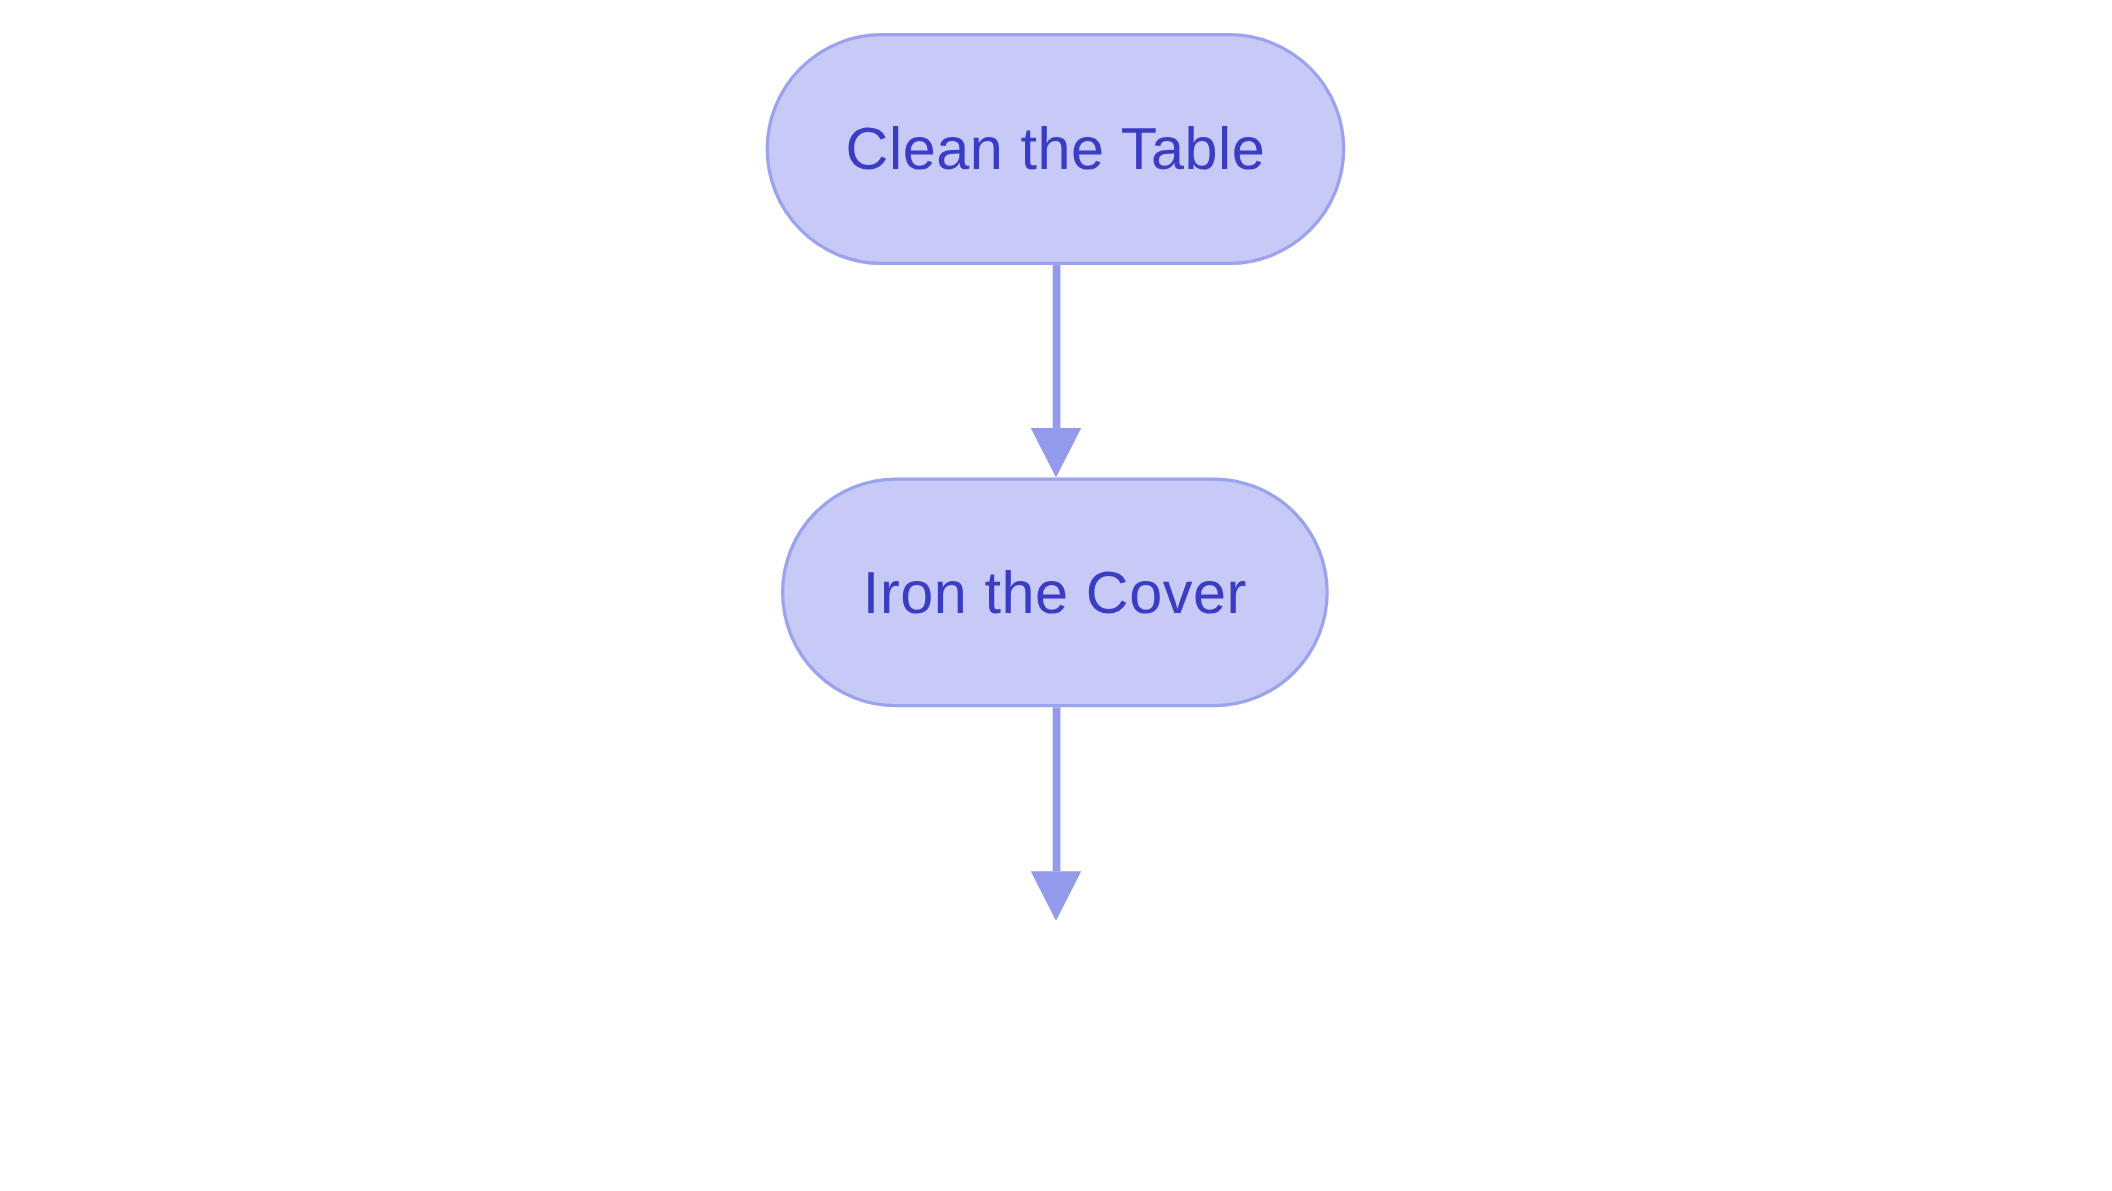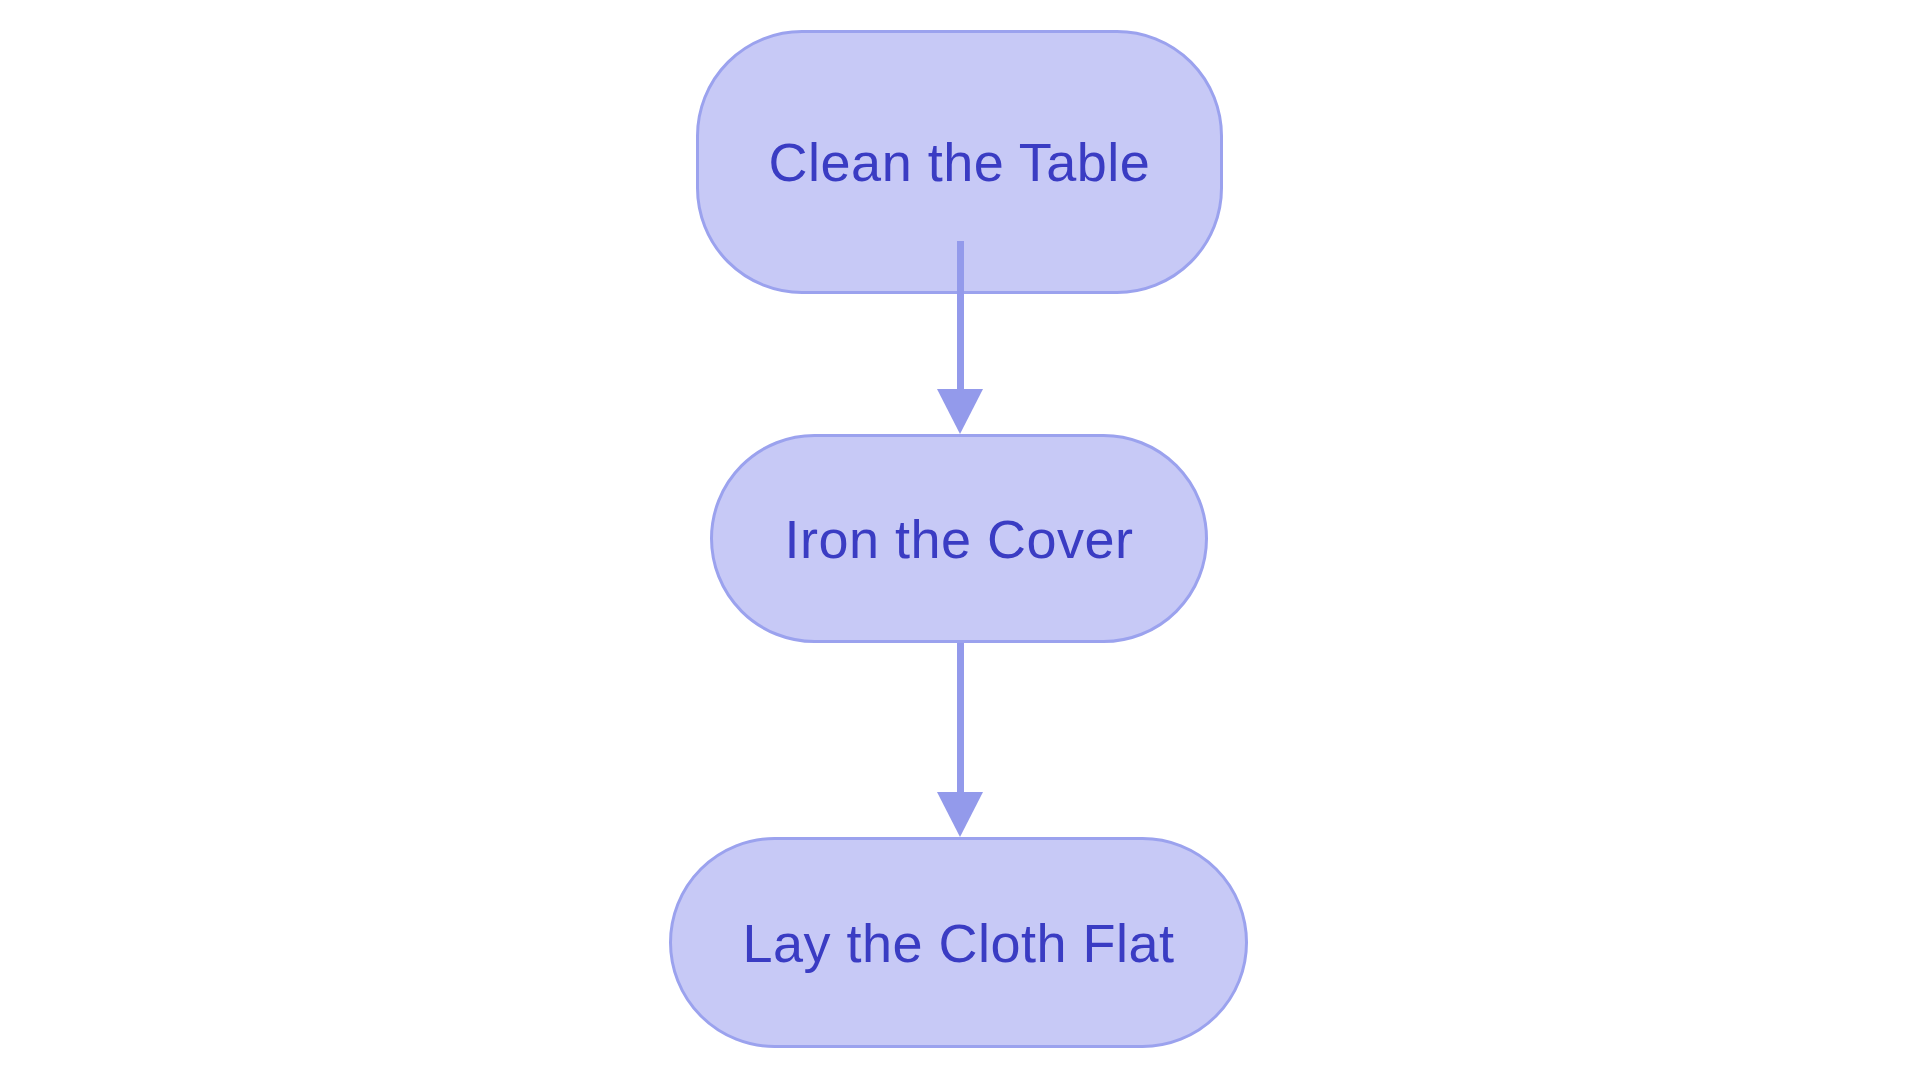--- a/index.html
+++ b/index.html
@@ -22,21 +22,21 @@
     box-sizing: border-box;
     background: var(--node-fill, #c7c9f6);
     border: 3px solid var(--node-border, #9ba2ee);
     border-radius: 106px;
     color: var(--node-text, #3a3cc3);
     font-size: 54px;
     font-weight: normal;
     letter-spacing: 0.5px;
     white-space: nowrap;
   }
-  .node-1 { left: 696px; top: 30px;  width: 527px; height: 264px; }
+  .node-1 { left: 696px; top: 30px;  width: 527px; height: 211px; }
   .node-2 { left: 710px; top: 434px; width: 498px; height: 209px; }
   .node-3 { left: 669px; top: 837px; width: 579px; height: 211px; }
 
   .arrow {
     position: absolute;
     left: 936.5px;
     width: 47px;
     display: flex;
     flex-direction: column;
     align-items: center;
@@ -73,17 +73,14 @@
 
   <div class="node node-2">
     <span class="node-label">Iron the Cover</span>
   </div>
 
   <div class="arrow arrow-2">
     <div class="arrow-line"></div>
     <div class="arrow-head"></div>
   </div>
 
-  <div class="node node-3">
-    <span class="node-label">Lay the Cloth Flat</span>
-  </div>
 
 </div>
 
 </body></html>

